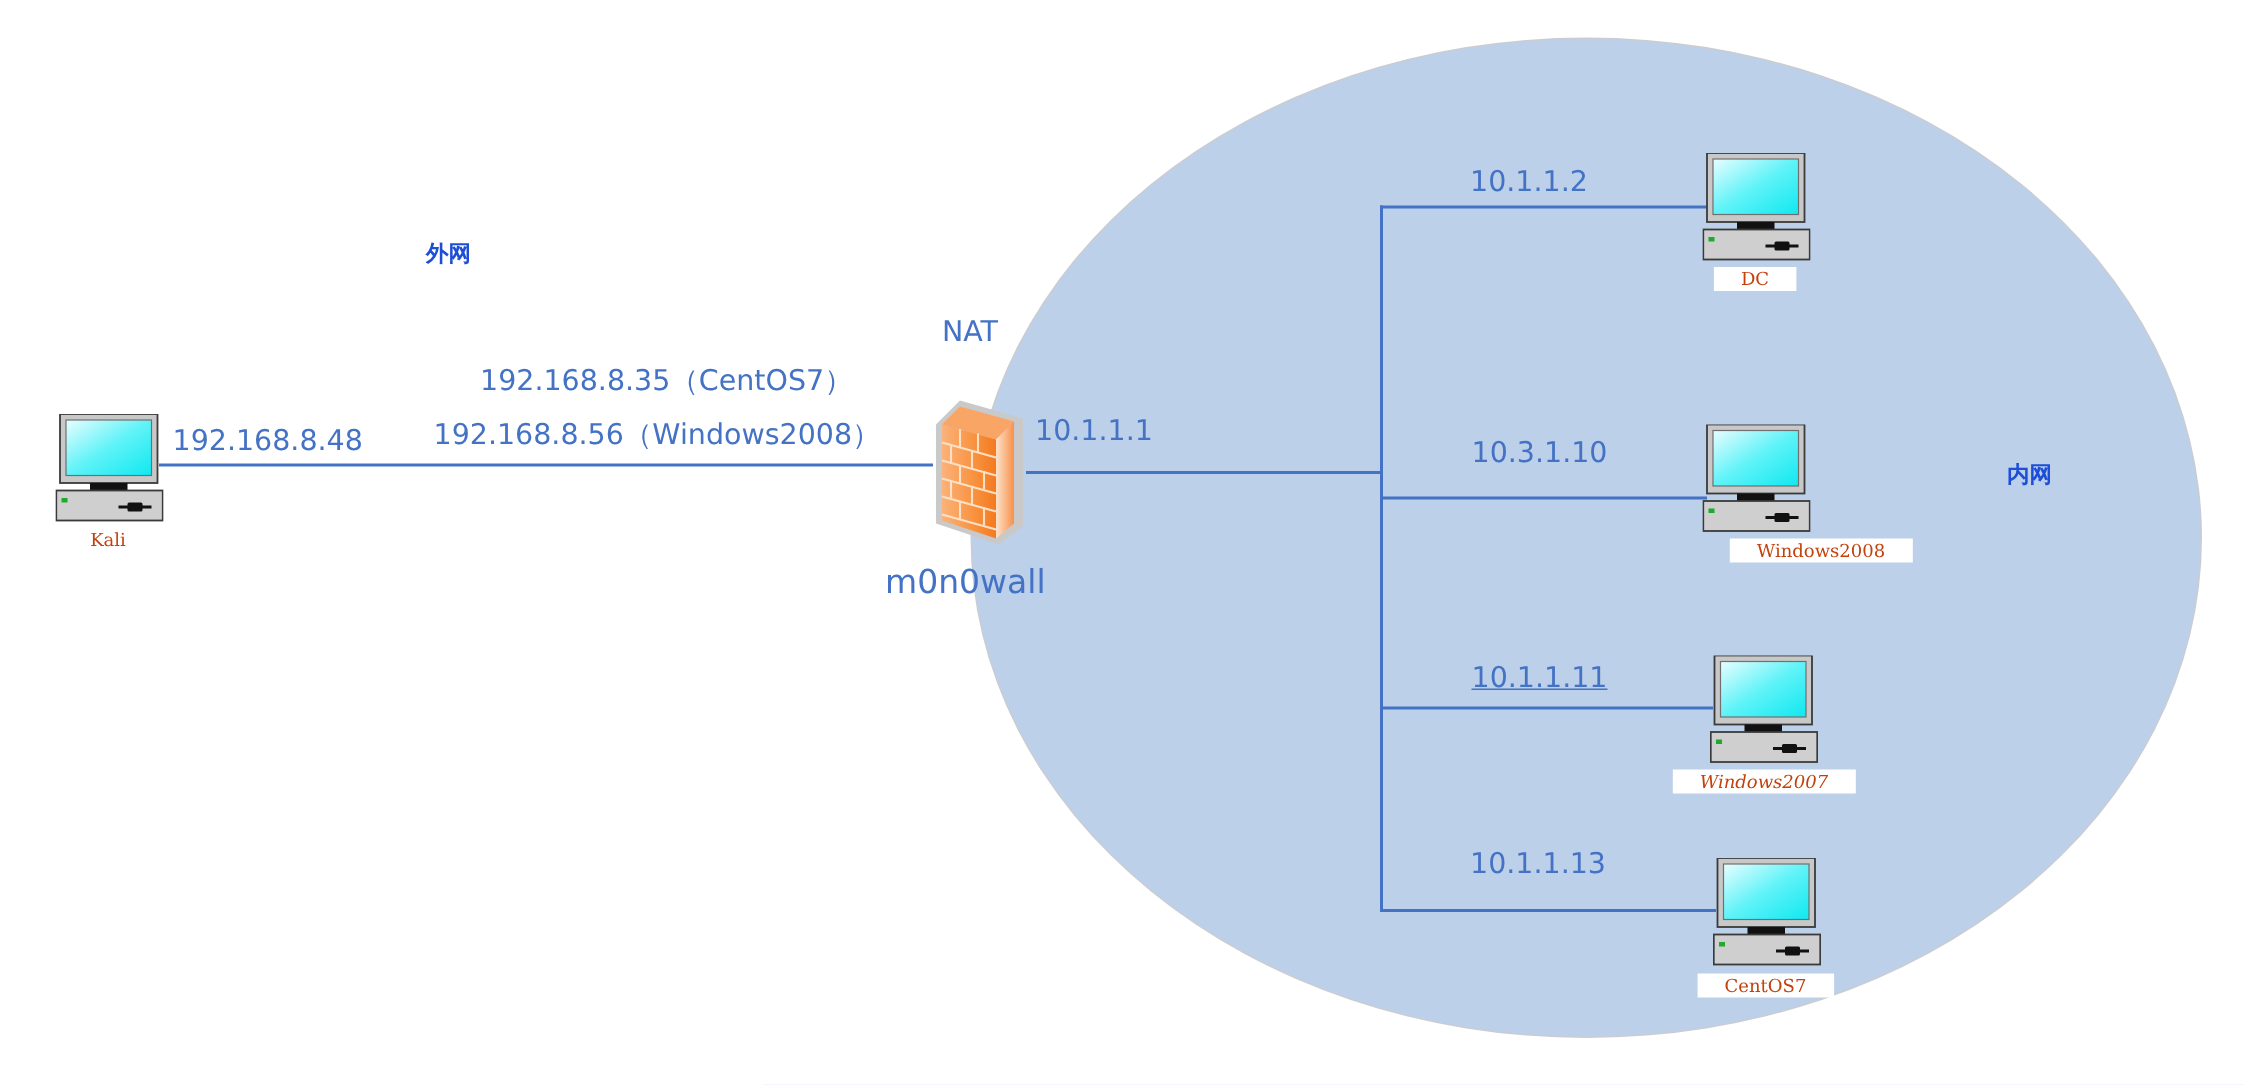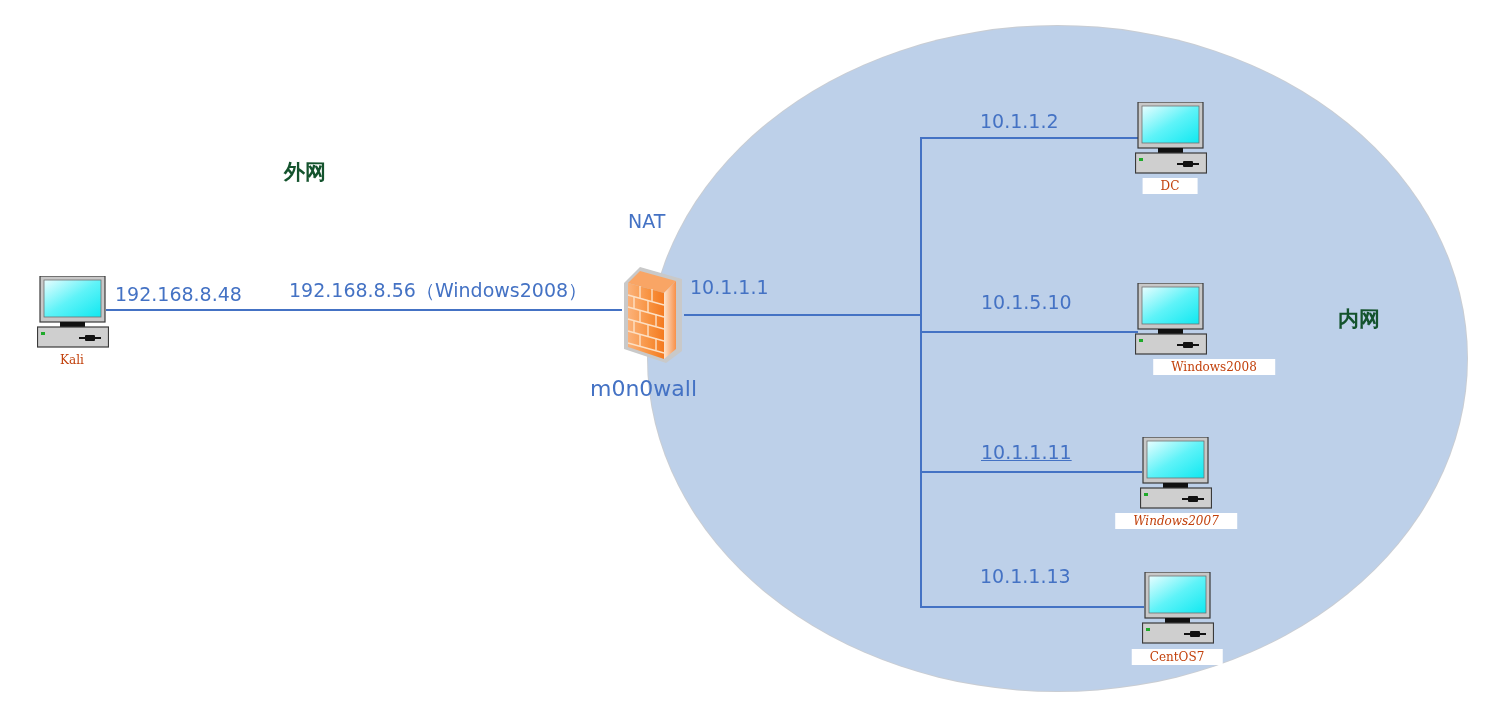--- a/index.html
+++ b/index.html
@@ -21,22 +21,22 @@
     .line { position: absolute; background: #4472c4; }
     .blue-label {
       position: absolute;
       color: #4472c4;
       font-size: 19px;
       white-space: nowrap;
       line-height: 1;
     }
     .zone-label {
       position: absolute;
-      color: #14532d;
-      font-size: 21px;
+      color: #1d4ed8;
+      font-size: 15px;
       font-weight: bold;
       white-space: nowrap;
       line-height: 1;
     }
     .host-label {
       position: absolute;
       font-family: "DejaVu Serif", "Liberation Serif", serif;
       font-size: 12px;
       color: #c2410c;
       background: #ffffff;
@@ -82,20 +82,21 @@
       <rect x="0.5" y="51" width="71" height="20" fill="#cfcfcf" stroke="#3a3a3a" stroke-width="1.2"></rect>
       <rect x="4" y="56" width="4" height="3" fill="#1faa2a"></rect>
       <rect x="42" y="61" width="22" height="2" fill="#111"></rect>
       <rect x="48" y="59" width="10" height="6" rx="1" fill="#111"></rect>
     </svg>
   </div>
   <div class="host-label" style="left:72px; top:352px; background:transparent;">Kali</div>
   <div class="blue-label" style="left:115px; top:285px;">192.168.8.48</div>
 
   <div class="blue-label" style="left:628px; top:212px;">NAT</div>
+  <div class="blue-label" style="left:320px; top:245px;">192.168.8.35（CentOS7）</div>
   <div class="blue-label" style="left:289px; top:281px;">192.168.8.56（Windows2008）</div>
   <div class="firewall">
     <svg width="68" height="100" viewBox="0 0 68 100">
       <defs>
         <linearGradient id="fwfront" x1="0" y1="0" x2="1" y2="0">
           <stop offset="0" stop-color="#fbb27a"></stop>
           <stop offset="0.6" stop-color="#f8923f"></stop>
           <stop offset="1" stop-color="#f47a20"></stop>
         </linearGradient>
         <linearGradient id="fwside" x1="0" y1="0" x2="1" y2="0">
@@ -143,21 +144,21 @@
       <rect x="7" y="4" width="57" height="37" fill="url(#scr2)" stroke="#707070" stroke-width="0.8"></rect>
       <rect x="23" y="46" width="25" height="5" fill="#111"></rect>
       <rect x="0.5" y="51" width="71" height="20" fill="#cfcfcf" stroke="#3a3a3a" stroke-width="1.2"></rect>
       <rect x="4" y="56" width="4" height="3" fill="#1faa2a"></rect>
       <rect x="42" y="61" width="22" height="2" fill="#111"></rect>
       <rect x="48" y="59" width="10" height="6" rx="1" fill="#111"></rect>
     </svg>
   </div>
   <div class="host-label" style="left:1170px; top:178px;">DC</div>
 
-  <div class="blue-label" style="left:981px; top:293px;">10.1.5.10</div>
+  <div class="blue-label" style="left:981px; top:293px;">10.3.1.10</div>
   <div class="pc" style="left:1135px; top:283px;">
     <svg width="72" height="72" viewBox="0 0 72 72">
       <defs>
         <linearGradient id="scr3" x1="0" y1="0" x2="1" y2="1">
           <stop offset="0" stop-color="#e8fdff"></stop>
           <stop offset="0.5" stop-color="#5ff3f8"></stop>
           <stop offset="1" stop-color="#10e8f0"></stop>
         </linearGradient>
       </defs>
       <rect x="3" y="0" width="65" height="46" fill="#c8c8c8" stroke="#3a3a3a" stroke-width="1.2"></rect>

